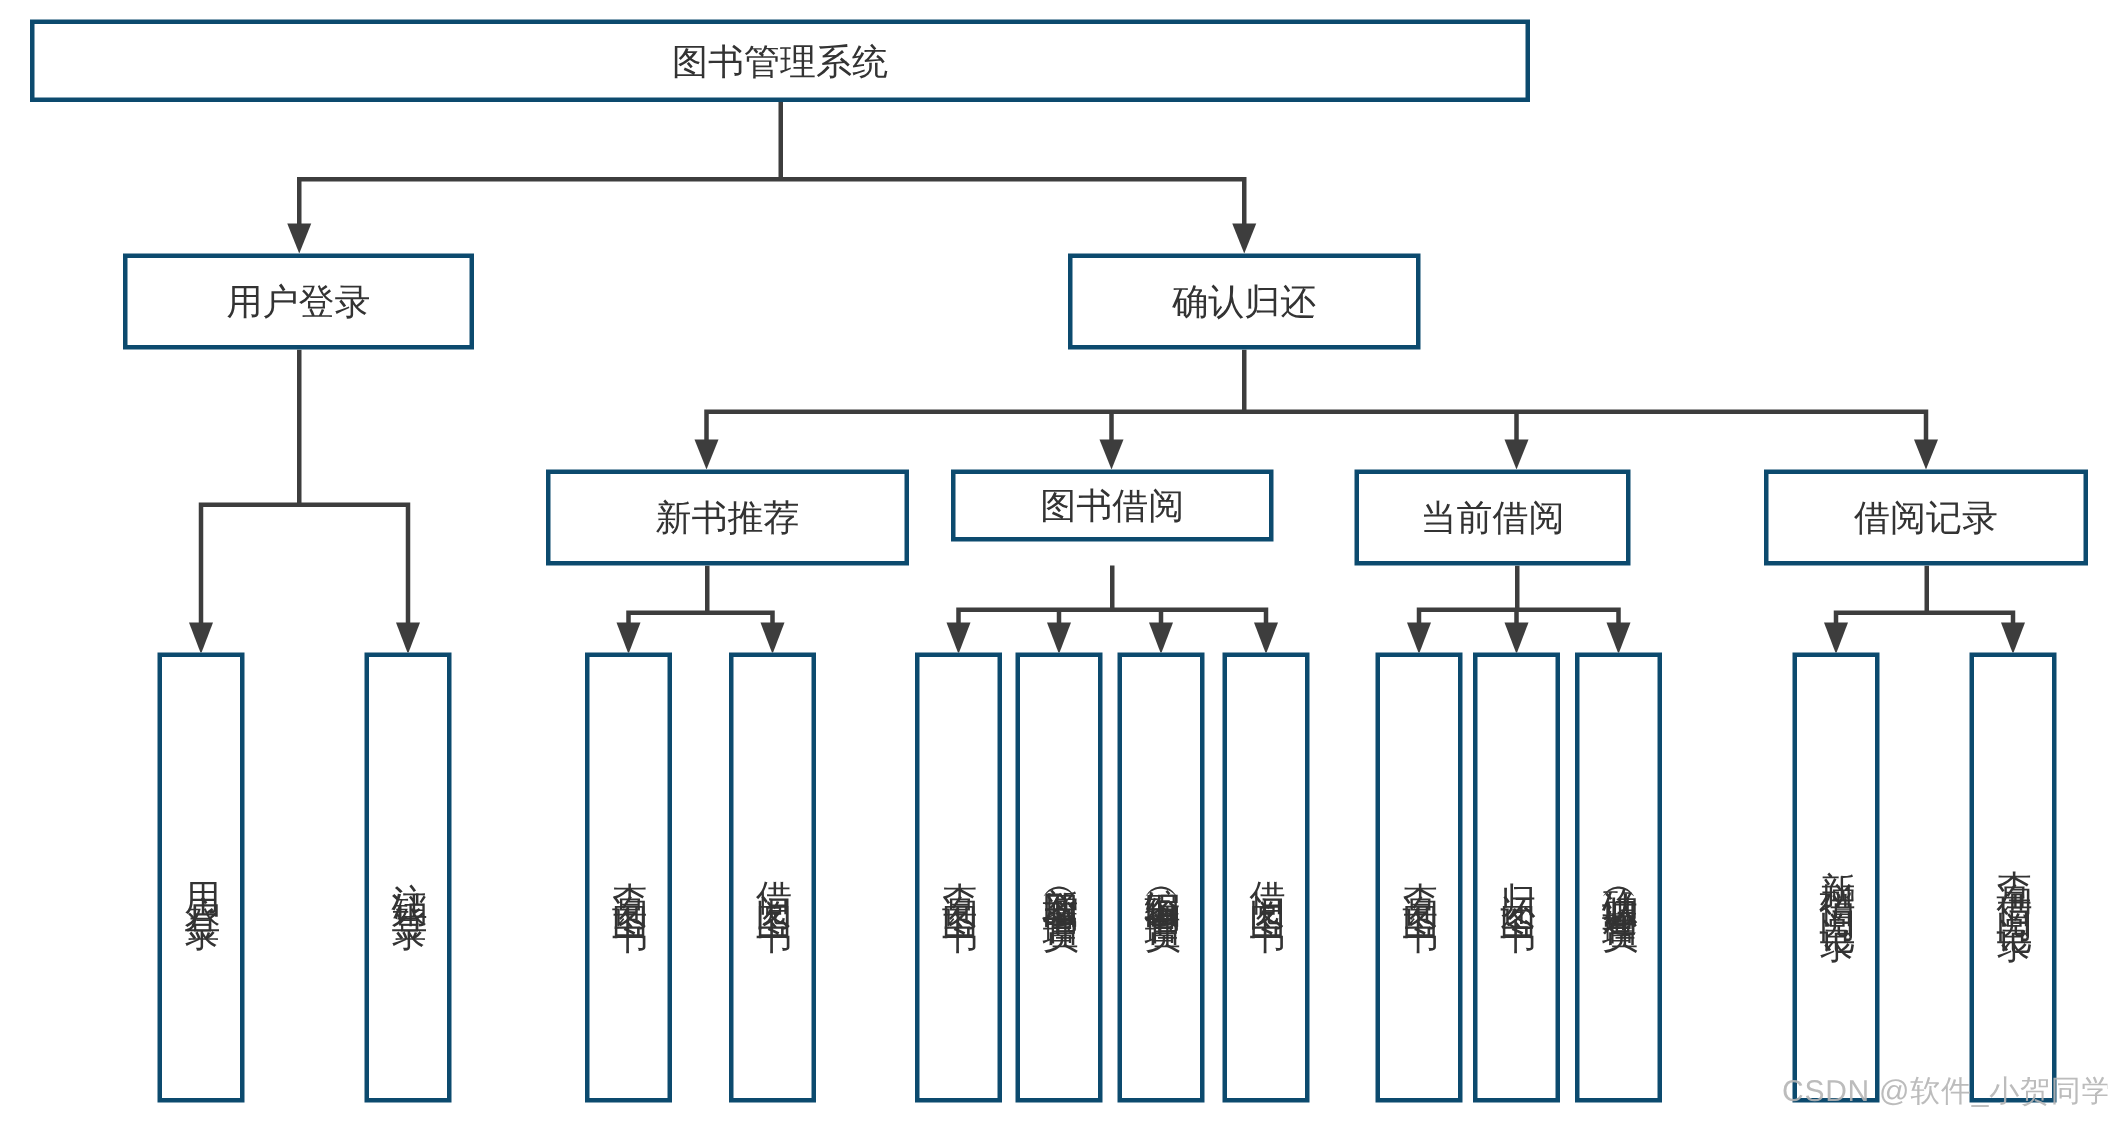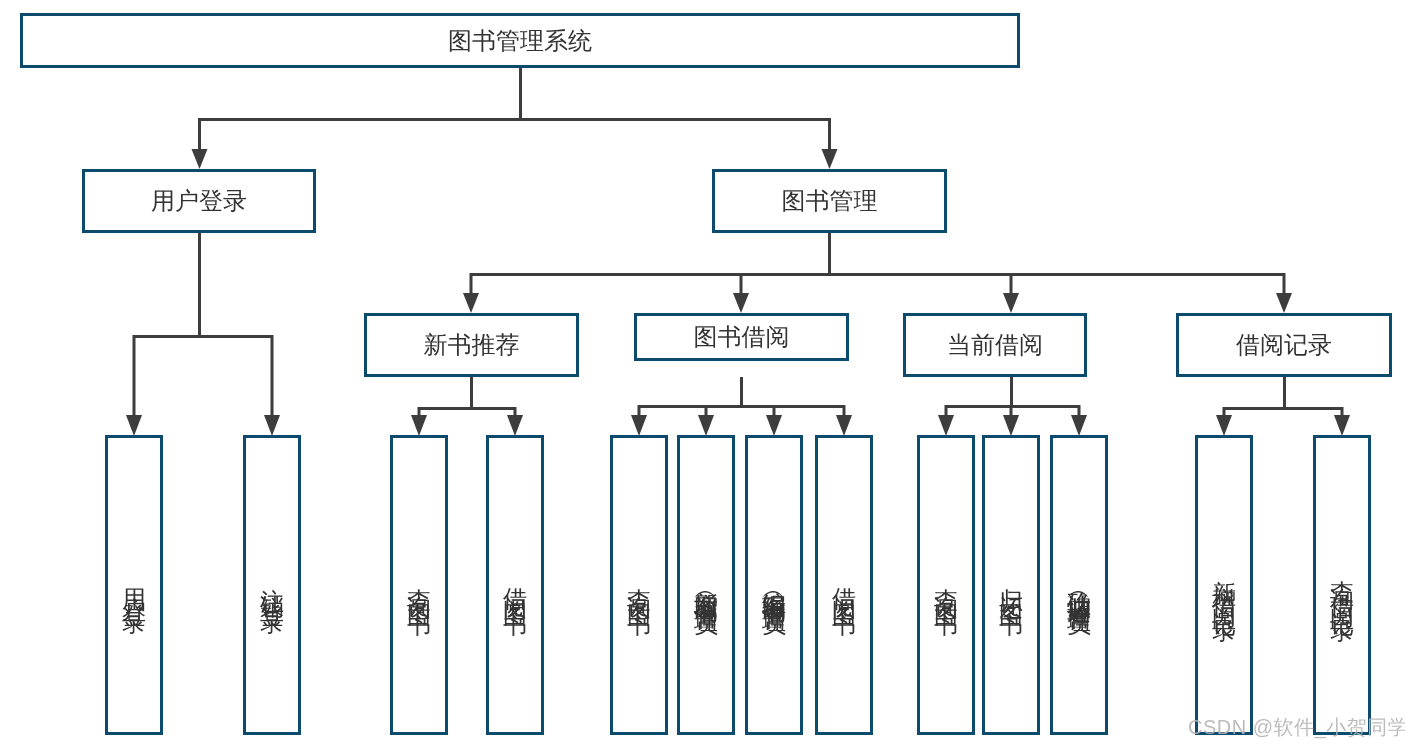--- a/index.html
+++ b/index.html
@@ -83,24 +83,24 @@
 </svg>
 
 <div class="node" style="left:20px; top:13px; width:1000px; height:55px;">
   <span class="hlabel">图书管理系统</span>
 </div>
 
 <div class="node" style="left:82px; top:169px; width:234px; height:64px;">
   <span class="hlabel">用户登录</span>
 </div>
 <div class="node" style="left:712px; top:169px; width:235px; height:64px;">
-  <span class="hlabel">图书管理</span>
+  <span class="hlabel">确认归还</span>
 </div>
 
-<div class="node" style="left:364px; top:313px; width:215px; height:64px;text-align:right;">
+<div class="node" style="left:364px; top:313px; width:242px; height:64px;text-align:right;">
   <span class="hlabel">新书推荐</span>
 </div>
 <div class="node" style="left:634px; top:313px; width:215px; height:48px;">
   <span class="hlabel">图书借阅</span>
 </div>
 <div class="node" style="left:903px; top:313px; width:184px; height:64px;">
   <span class="hlabel">当前借阅</span>
 </div>
 <div class="node" style="left:1176px; top:313px; width:216px; height:64px;">
   <span class="hlabel">借阅记录</span>

